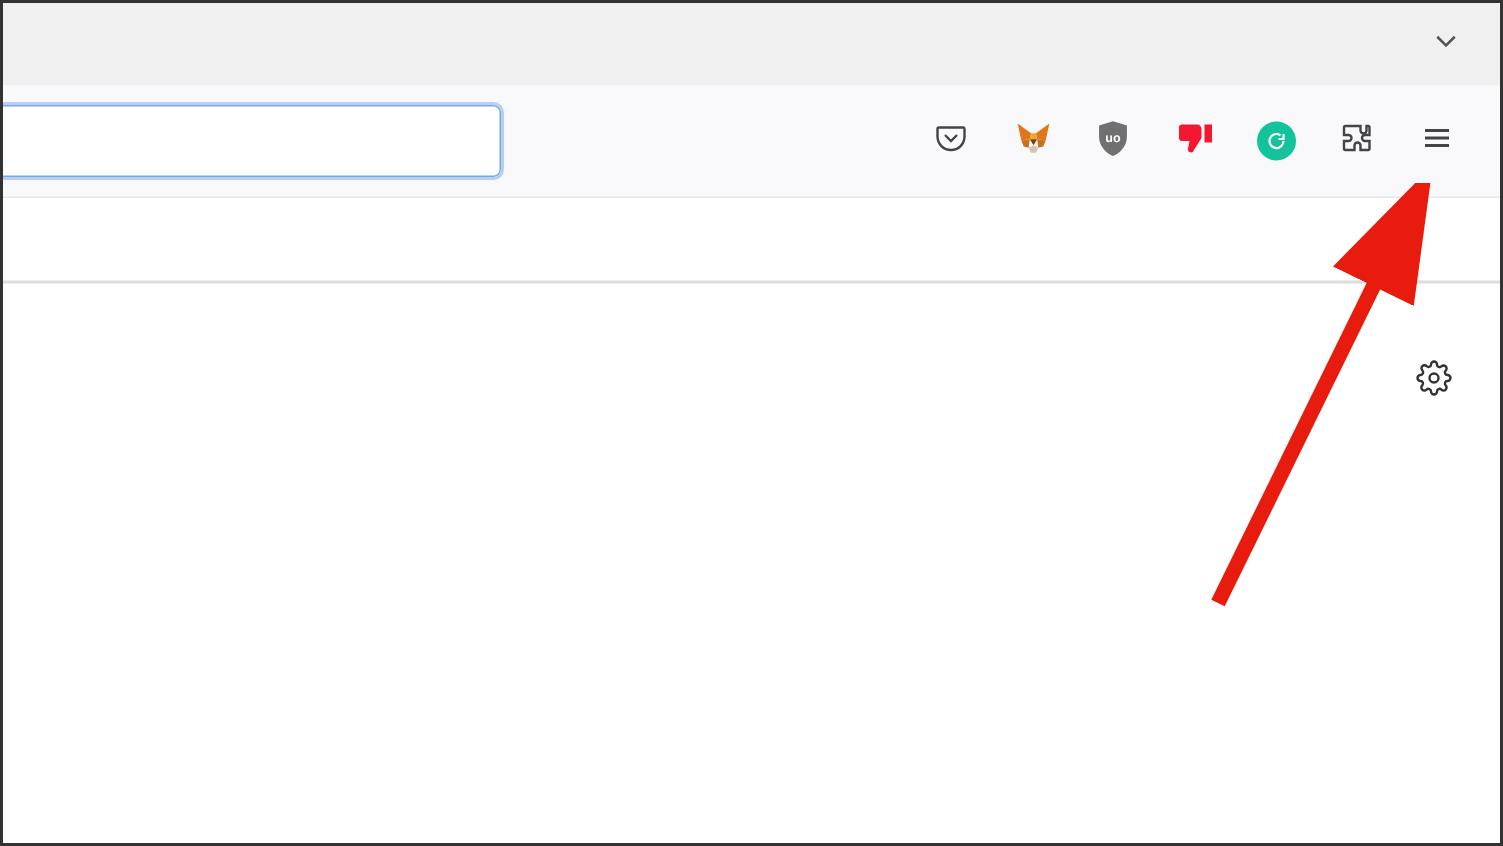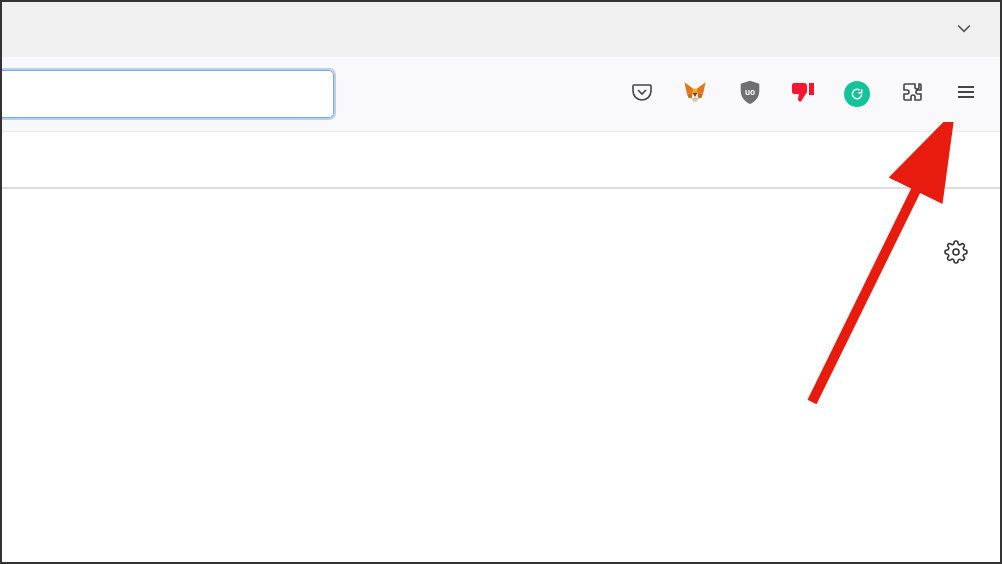--- a/index.html
+++ b/index.html
@@ -54,21 +54,21 @@
     .toolbar-icons {
       display: flex;
       align-items: center;
       gap: 22px;
     }
     .ext-btn {
       width: 32px;
       height: 32px;
       display: flex;
       align-items: center;
-      justify-content: flex-end;
+      justify-content: flex-start;
       cursor: pointer;
       border-radius: 4px;
     }
     .pocket-icon svg { width: 24px; height: 24px; stroke: #444; stroke-width: 1.6; fill: none; }
     .metamask-icon svg { width: 26px; height: 26px; }
     .ublock-icon svg { width: 24px; height: 26px; }
     .down-icon svg { width: 26px; height: 24px; }
     .grammarly-icon { width: 26px; height: 26px; background: #15c39a; border-radius: 50%; display:flex; align-items:center; justify-content:center; color:#fff; font-weight:700; font-size: 14px; }
     .grammarly-icon svg { width: 16px; height: 16px; stroke:#fff; stroke-width:2.2; fill:none; }
     .ext-puzzle-icon svg { width: 24px; height: 24px; stroke:#444; stroke-width:1.6; fill:none; }

